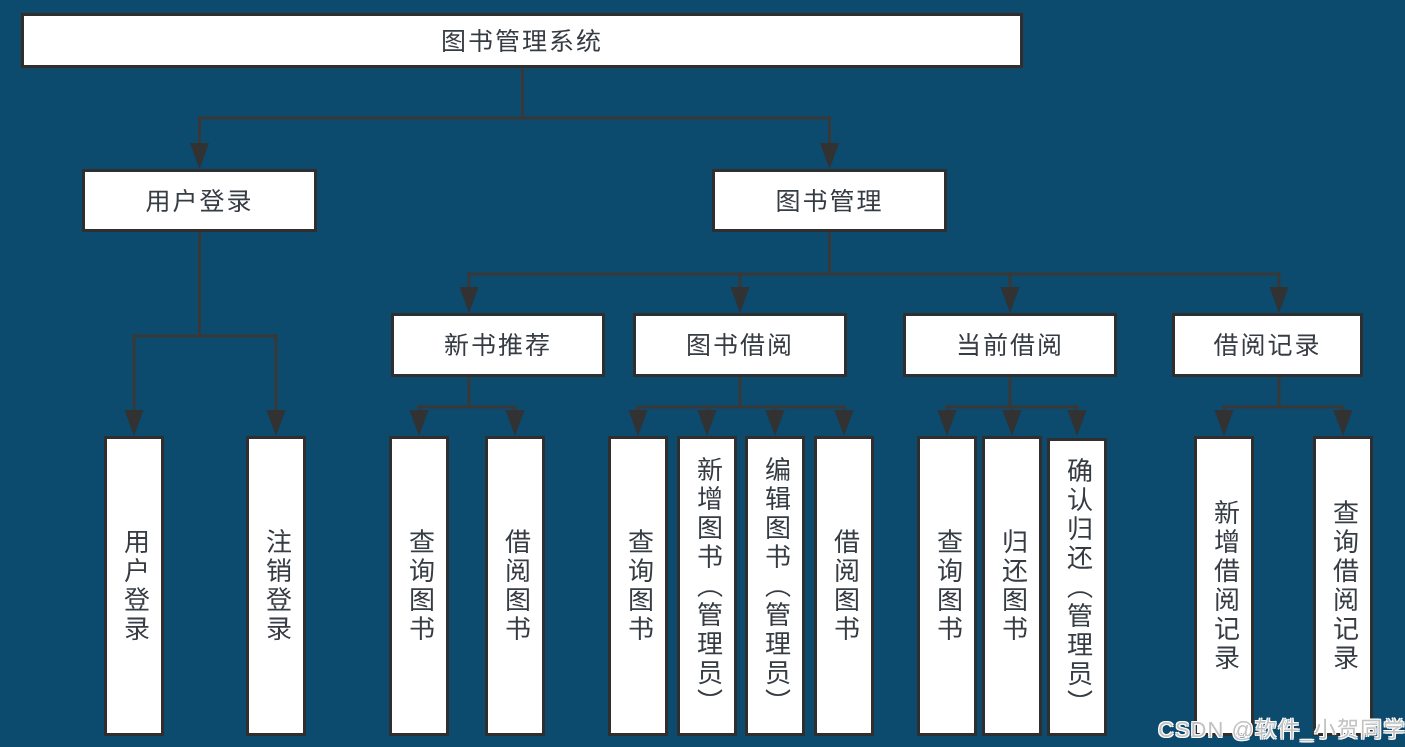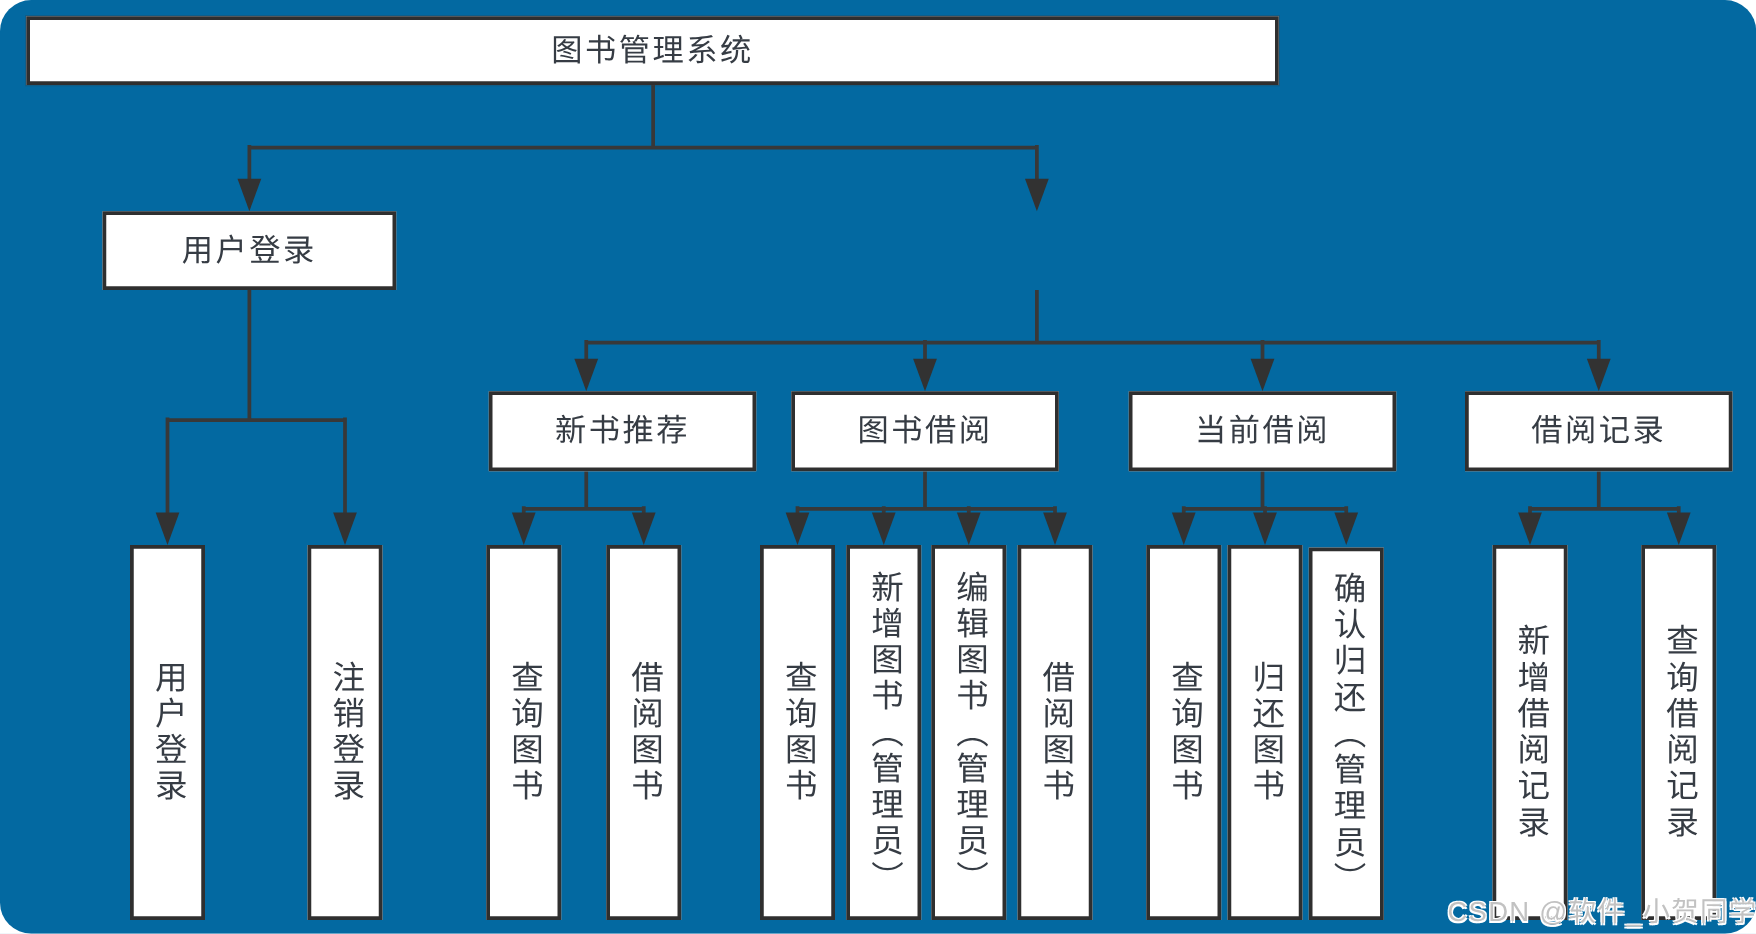--- a/index.html
+++ b/index.html
@@ -5,23 +5,22 @@
   html, body {
     margin: 0;
     padding: 0;
     background: #ffffff;
     font-family: "Liberation Sans", "DejaVu Sans", sans-serif;
   }
   #canvas {
     position: relative;
     width: 1405px;
     height: 747px;
-    background: #0369a1;
+    background: #0c4a6e;
     overflow: hidden;
-    border-radius: 25px;
   }
   #connector-layer {
     position: absolute;
     left: 0; top: 0;
     width: 1405px;
     height: 747px;
   }
   .edge path.line {
     fill: none;
     stroke: #383838;
@@ -122,31 +121,34 @@
     </g>
   </svg>
 
   <div class="node lvl1" style="left:21px; top:13px; width:1002px; height:55px;">
     <span>图书管理系统</span>
   </div>
 
   <div class="node" style="left:82px; top:169px; width:235px; height:63px;">
     <span>用户登录</span>
   </div>
+  <div class="node" style="left:712px; top:169px; width:235px; height:63px;">
+    <span>图书管理</span>
+  </div>
 
   <div class="node" style="left:362px; top:313px; width:214px; height:64px;margin-left:29px;">
     <span>新书推荐</span>
   </div>
   <div class="node" style="left:903px; top:313px; width:214px; height:64px;">
     <span>当前借阅</span>
   </div>
   <div class="node" style="left:633px; top:313px; width:214px; height:64px;">
     <span>图书借阅</span>
   </div>
-  <div class="node" style="left:1172px; top:313px; width:214px; height:64px;">
+  <div class="node" style="left:1172px; top:313px; width:191px; height:64px;">
     <span>借阅记录</span>
   </div>
 
   <div class="node vbox" style="left:104px; top:436px; width:60px; height:300px;">
     <span>用户登录</span>
   </div>
   <div class="node vbox" style="left:246px; top:436px; width:60px; height:300px;">
     <span>注销登录</span>
   </div>
 

